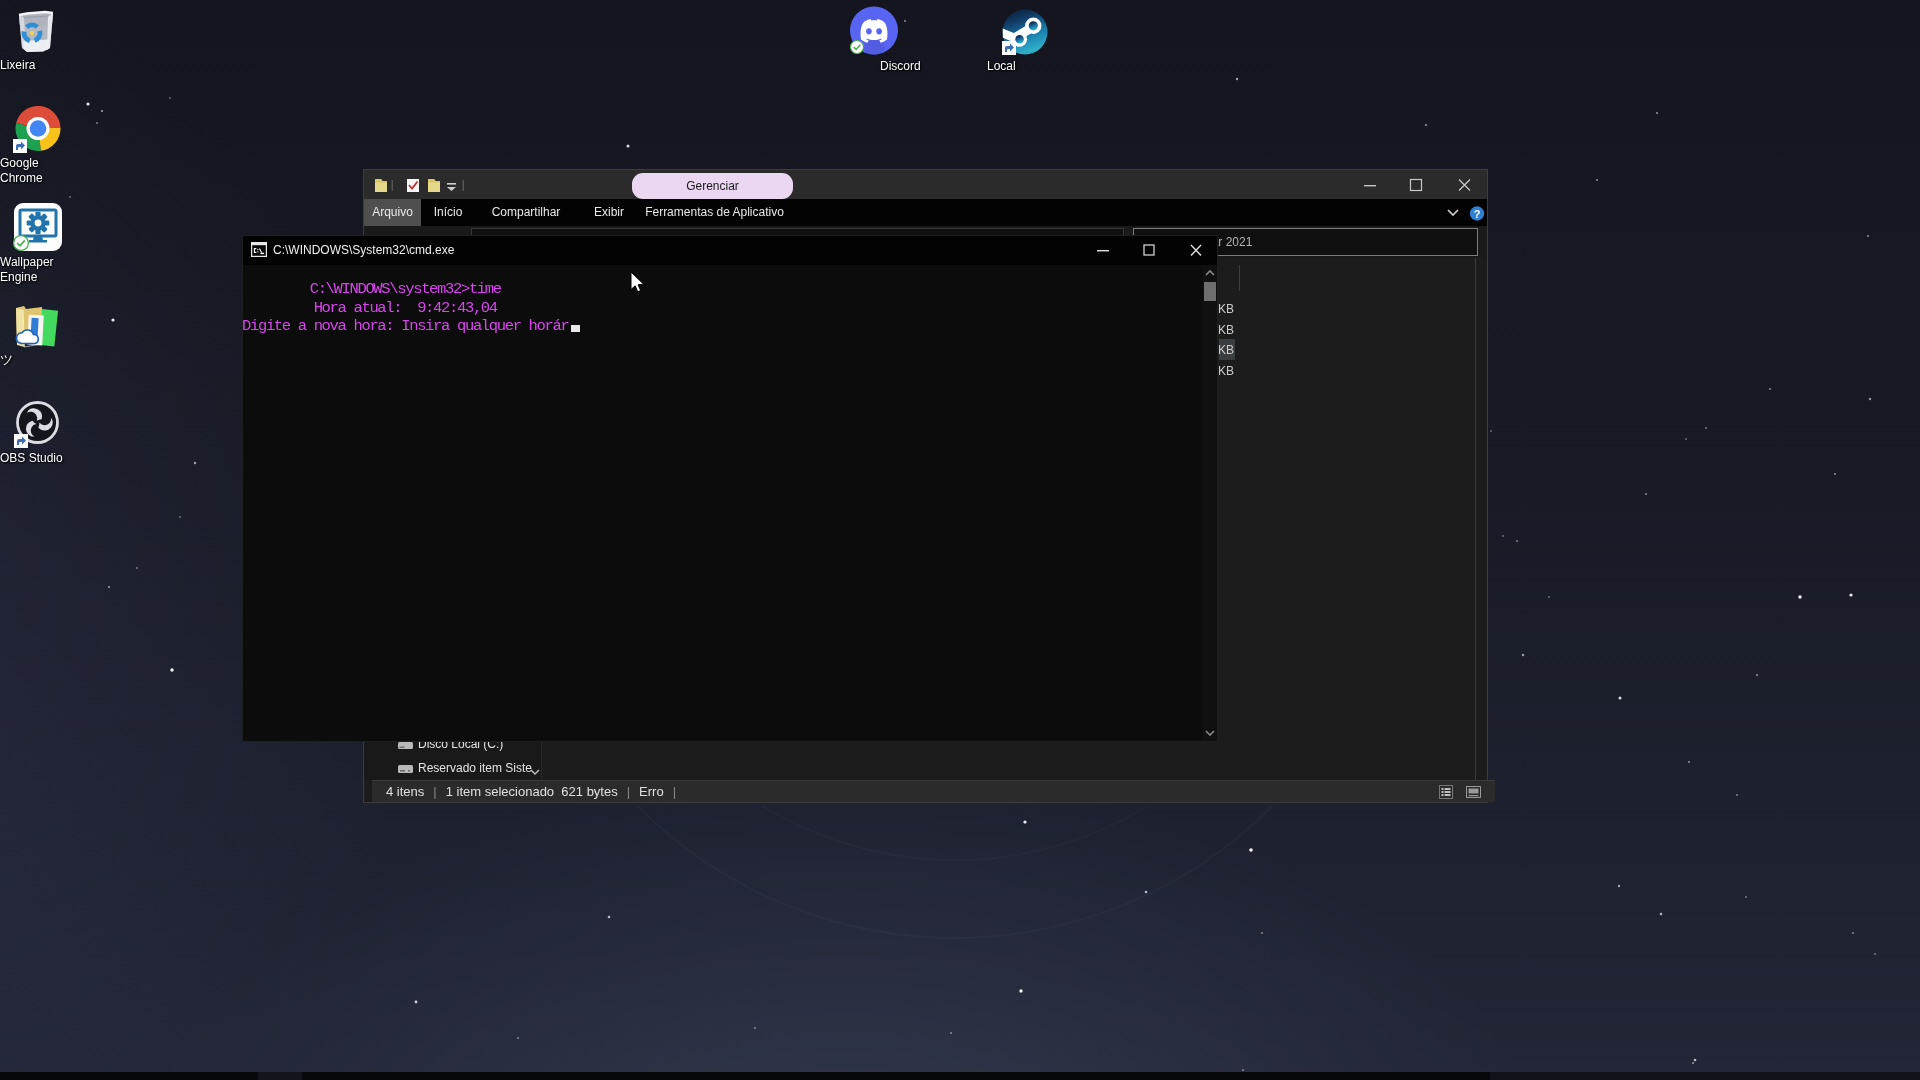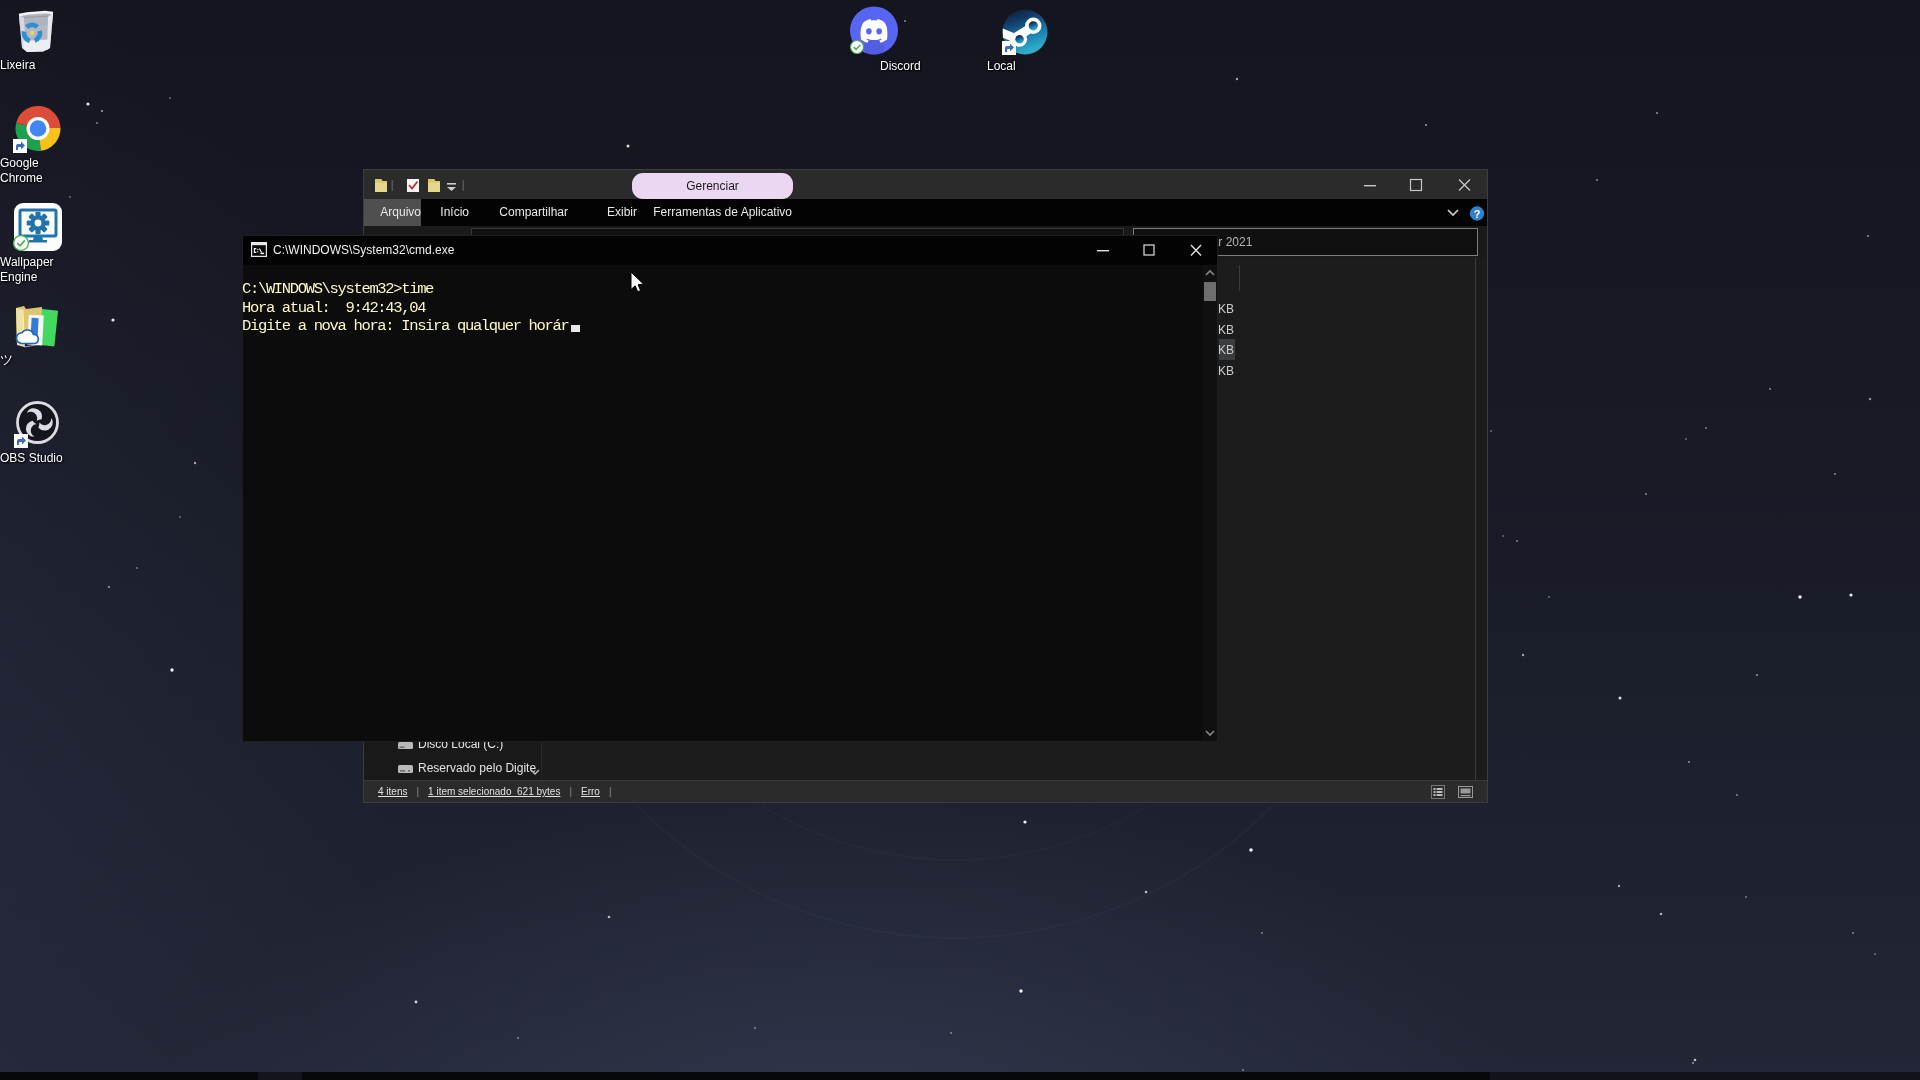--- a/index.html
+++ b/index.html
@@ -23,42 +23,42 @@
     position:absolute; left:363px; top:169px; width:1125px; height:634px;
     background:#1c1c1c; border:1px solid #3d3d3d;
   }
   #exp-title { position:absolute; left:0; top:0; width:100%; height:30px; background:#2b2b2b; }
   #gerenciar {
     position:absolute; left:268px; top:3px; width:161px; height:26px;
     background:#ecd7f3; color:#1a1a1a; font-size:12px; text-align:center; line-height:26px;border-radius:11px;
   }
   #exp-path { position:absolute; left:443px; top:0; height:30px; line-height:30px; color:#cfcfcf; font-size:12px; white-space:nowrap; }
   #exp-tabs { position:absolute; left:0; top:29px; width:100%; height:27px; background:#030303; color:#e8e8e8; font-size:12px; }
-  .tab { position:absolute; top:0; height:27px; line-height:27px; text-align:right; }
+  .tab { position:absolute; top:0; height:27px; line-height:27px; text-align:center; }
   #exp-addr { position:absolute; left:0; top:56px; width:100%; height:32px; background:#1a1a1a; }
   #addrbox { position:absolute; left:107px; top:2px; width:653px; height:28px; background:#111; border:1px solid #383838; }
   #searchbox { position:absolute; left:769px; top:2px; width:345px; height:28px; background:#101010; border:1px solid #7d7d7d;
      color:#b5b5b5; font-size:12px; line-height:26px; }
   #exp-main { position:absolute; left:0; top:88px; width:100%; height:522px; background:#1c1c1c; }
   #navpane { position:absolute; left:0; top:0; width:178px; height:100%; background:#191919; border-right:1px solid #272727; }
   .navrow { position:absolute; left:34px; height:13px; color:#e2e2e2; font-size:12px; white-space:nowrap; }
-  #statusbar { position:absolute; left:0; top:610px; width:100%; height:22px; background:#2b2b2b; border-top:1px solid #3a3a3a;
-      color:#e0e0e0; font-size:10px; line-height:21px;text-decoration:underline; }
+  #statusbar { position:absolute; left:8px; top:610px; width:100%; height:22px; background:#2b2b2b; border-top:1px solid #3a3a3a;
+      color:#e0e0e0; font-size:13px; line-height:21px; }
   .sep { color:#888; padding:0 9px; }
   
   #cmd {
     position:absolute; left:242px; top:235px; width:976px; height:507px;
     background:#0c0c0c; border:1px solid #1e1e1e;
   }
   #cmd-title { position:absolute; left:0; top:0; width:100%; height:29px; background:#030303; }
   #cmd-title span { position:absolute; left:30px; top:0; line-height:29px; color:#f0f0f0; font-size:12px; }
   #cmd-body {
-    position:absolute; left:-1px; top:28px; color:#fef9c3;
+    position:absolute; left:-1px; top:28px; color:#d946ef;
     font-family:"Liberation Mono", monospace; font-size:15.5px; letter-spacing:-1.34px;
-    line-height:18.5px; white-space:pre;
+    line-height:18.5px; white-space:pre;text-align:center;
   }
   #cmd-scroll { position:absolute; right:0; top:29px; width:14px; bottom:0; background:#101010; }
   #cmd-thumb { position:absolute; left:1px; top:17px; width:12px; height:19px; background:#6e6e6e; }
 </style>
 </head>
 <body>
 
 <svg class="abs" width="1920" height="1080" style="left:0;top:0">
   <defs>
       <clipPath id="botclip">
@@ -295,21 +295,21 @@
       <svg class="abs" style="left:34px;top:484px" width="15" height="9" viewBox="0 0 15 9">
         <rect x="0" y="0" width="15" height="7" rx="1.5" fill="#b9b9b9"></rect>
         <rect x="1.5" y="4.5" width="5" height="1.5" fill="#6d6d6d"></rect>
       </svg>
       <div class="navrow" style="left:54px;top:479px">Disco Local (C:)</div>
       <svg class="abs" style="left:34px;top:506px" width="15" height="10" viewBox="0 0 15 10">
         <rect x="0" y="1" width="15" height="8" rx="1.5" fill="#b9b9b9"></rect>
         <rect x="2" y="6" width="5" height="1.6" fill="#6d6d6d"></rect>
         <rect x="10" y="6" width="2" height="1.6" fill="#6d6d6d"></rect>
       </svg>
-      <div class="navrow" style="left:54px;top:503px">Reservado pelo Digite</div>
+      <div class="navrow" style="left:54px;top:503px">Reservado item Siste</div>
       <svg class="abs" style="left:165px;top:510px" width="12" height="8" viewBox="0 0 12 8">
         <path d="M2 2 L6 6 L10 2" stroke="#bbb" stroke-width="1.5" fill="none"></path>
       </svg>
     </div>
 
     <div class="abs" style="left:855px;top:81px;width:16px;height:21px;background:#3a3d40"></div>
     <div class="abs" style="left:875px;top:7px;width:1px;height:26px;background:#3c3c3c"></div>
     <div class="abs" style="left:854px;top:44px;color:#cccccc;font-size:12px">KB</div>
     <div class="abs" style="left:854px;top:64.5px;color:#cccccc;font-size:12px">KB</div>
     <div class="abs" style="left:854px;top:85px;color:#cccccc;font-size:12px">KB</div>

